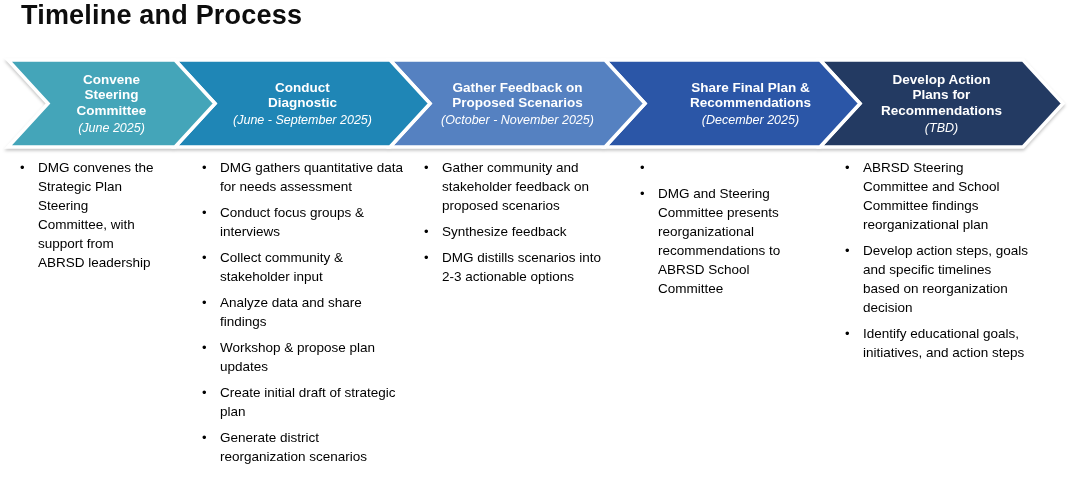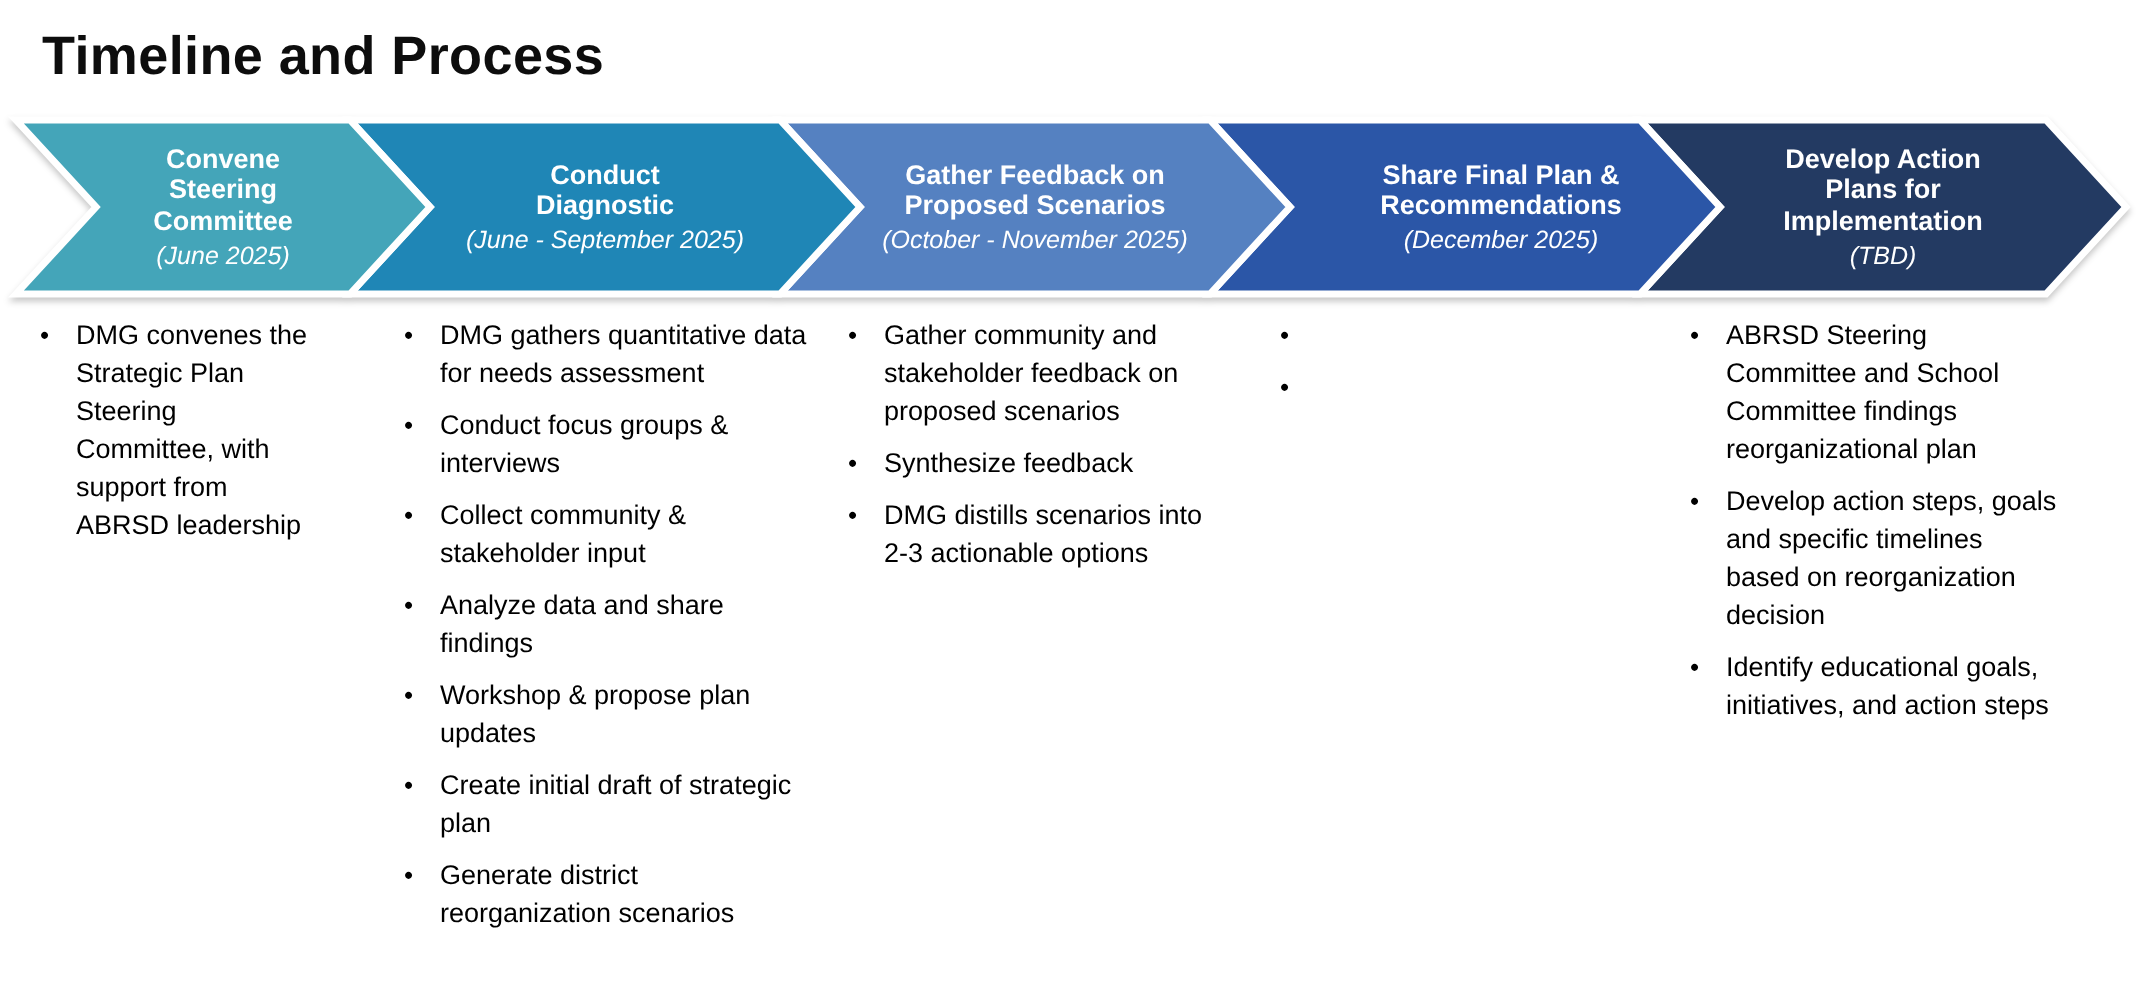--- a/index.html
+++ b/index.html
@@ -5,21 +5,21 @@
   html,body{margin:0;padding:0;background:#ffffff;}
   .canvas{
     position:relative;
     width:1076px;height:494px;
     background:#ffffff;
     overflow:hidden;
     font-family:"Liberation Sans", sans-serif;
     color:#000;
   }
   .page-title{
-    position:absolute;left:21px;top:13px;
+    position:absolute;left:21px;top:0;
     font-size:27px;font-weight:700;color:#0d0d0d;
     letter-spacing:0.2px;
     white-space:nowrap;
   }
   .chevrons{
     position:absolute;left:0;top:58px;
     filter:drop-shadow(0 2px 1.5px rgba(0,0,0,0.22));
   }
   .phase-label{
     position:absolute;top:60px;height:87px;
@@ -82,21 +82,21 @@
     <div class="phase-date">(October - November 2025)</div>
   </div>
   <div class="phase-label" style="left:623px;width:255px">
     <div class="phase-name">Share Final Plan &amp;
 Recommendations</div>
     <div class="phase-date">(December 2025)</div>
   </div>
   <div class="phase-label" style="left:820px;width:243px">
     <div class="phase-name">Develop Action
 Plans for
-Implementation</div>
+Recommendations</div>
     <div class="phase-date">(TBD)</div>
   </div>
 
   <div class="col" style="left:20px;width:136px">
     <ul>
       <li>
         <span class="blt">•</span>
         <span>DMG convenes the Strategic Plan Steering Committee, with support from ABRSD leadership</span>
       </li>
     </ul>
@@ -152,20 +152,21 @@
     </ul>
   </div>
 
   <div class="col" style="left:640px;width:178px">
     <ul>
       <li>
         <span class="blt">•</span>
       </li>
       <li>
         <span class="blt">•</span>
+        <span>DMG and Steering Committee presents reorganizational recommendations to ABRSD School Committee</span>
       </li>
     </ul>
   </div>
 
   <div class="col" style="left:845px;width:184px">
     <ul>
       <li>
         <span class="blt">•</span>
         <span>ABRSD Steering Committee and School Committee findings reorganizational plan</span>
       </li>

